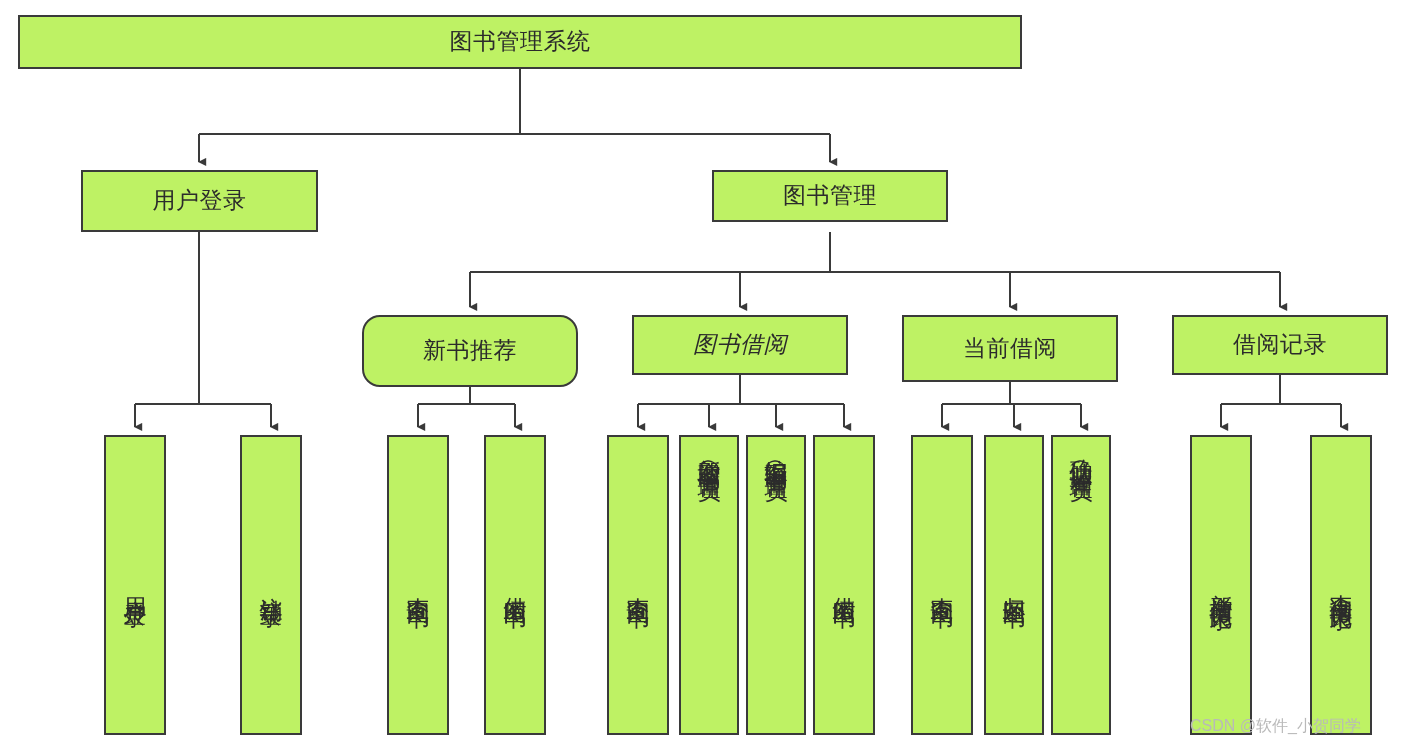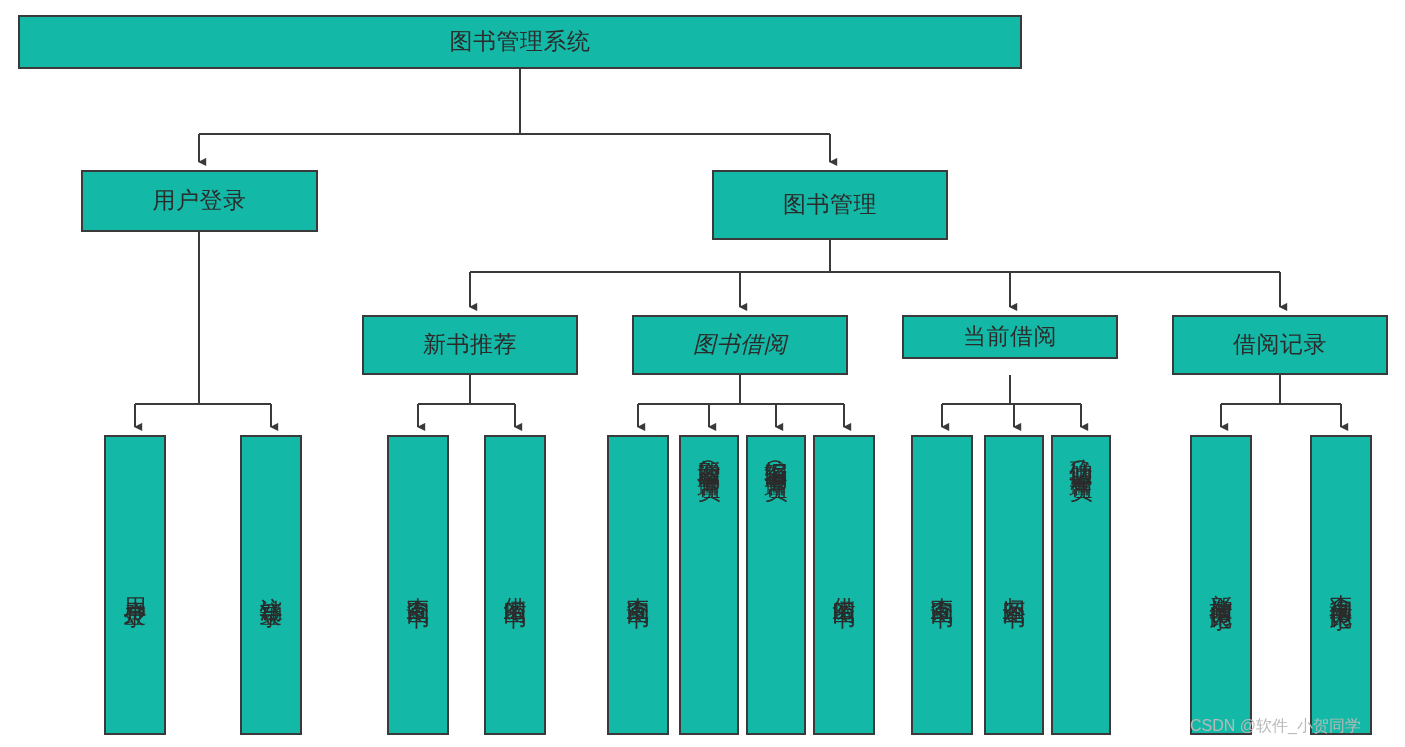--- a/index.html
+++ b/index.html
@@ -22,21 +22,21 @@
     position: absolute;
     left: 0;
     top: 0;
     width: 1405px;
     height: 747px;
     pointer-events: none;
   }
   .node {
     position: absolute;
     box-sizing: border-box;
-    background: #14b8a6;
+    background: #bef264;
     border: 2px solid #3a3a3a;
     display: flex;
     align-items: center;
     justify-content: center;
     color: #2b2b2b;
     z-index: 2;
   }
   .node-label {
     display: block;
     text-align: center;
@@ -135,31 +135,31 @@
     </g>
   </svg>
 
   <div class="node horiz root" style="left:18px; top:15px; width:1004px; height:54px;">
     <span class="node-label">图书管理系统</span>
   </div>
 
   <div class="node horiz" style="left:81px; top:170px; width:237px; height:62px;">
     <span class="node-label">用户登录</span>
   </div>
-  <div class="node horiz" style="left:712px; top:170px; width:236px; height:70px;">
+  <div class="node horiz" style="left:712px; top:170px; width:236px; height:52px;">
     <span class="node-label">图书管理</span>
   </div>
 
-  <div class="node horiz" style="left:362px; top:315px; width:216px; height:60px;">
+  <div class="node horiz" style="left:362px; top:315px; width:216px; height:72px;border-radius:18px;">
     <span class="node-label">新书推荐</span>
   </div>
   <div class="node horiz" style="left:632px; top:315px; width:216px; height:60px;font-style:italic;">
     <span class="node-label">图书借阅</span>
   </div>
-  <div class="node horiz" style="left:902px; top:315px; width:216px; height:44px;">
+  <div class="node horiz" style="left:902px; top:315px; width:216px; height:67px;">
     <span class="node-label">当前借阅</span>
   </div>
   <div class="node horiz" style="left:1172px; top:315px; width:216px; height:60px;">
     <span class="node-label">借阅记录</span>
   </div>
 
   <div class="node vert mid" style="left:104px; top:435px; width:62px; height:300px;">
     <span class="node-label">用户登录</span>
   </div>
   <div class="node vert mid" style="left:240px; top:435px; width:62px; height:300px;">

